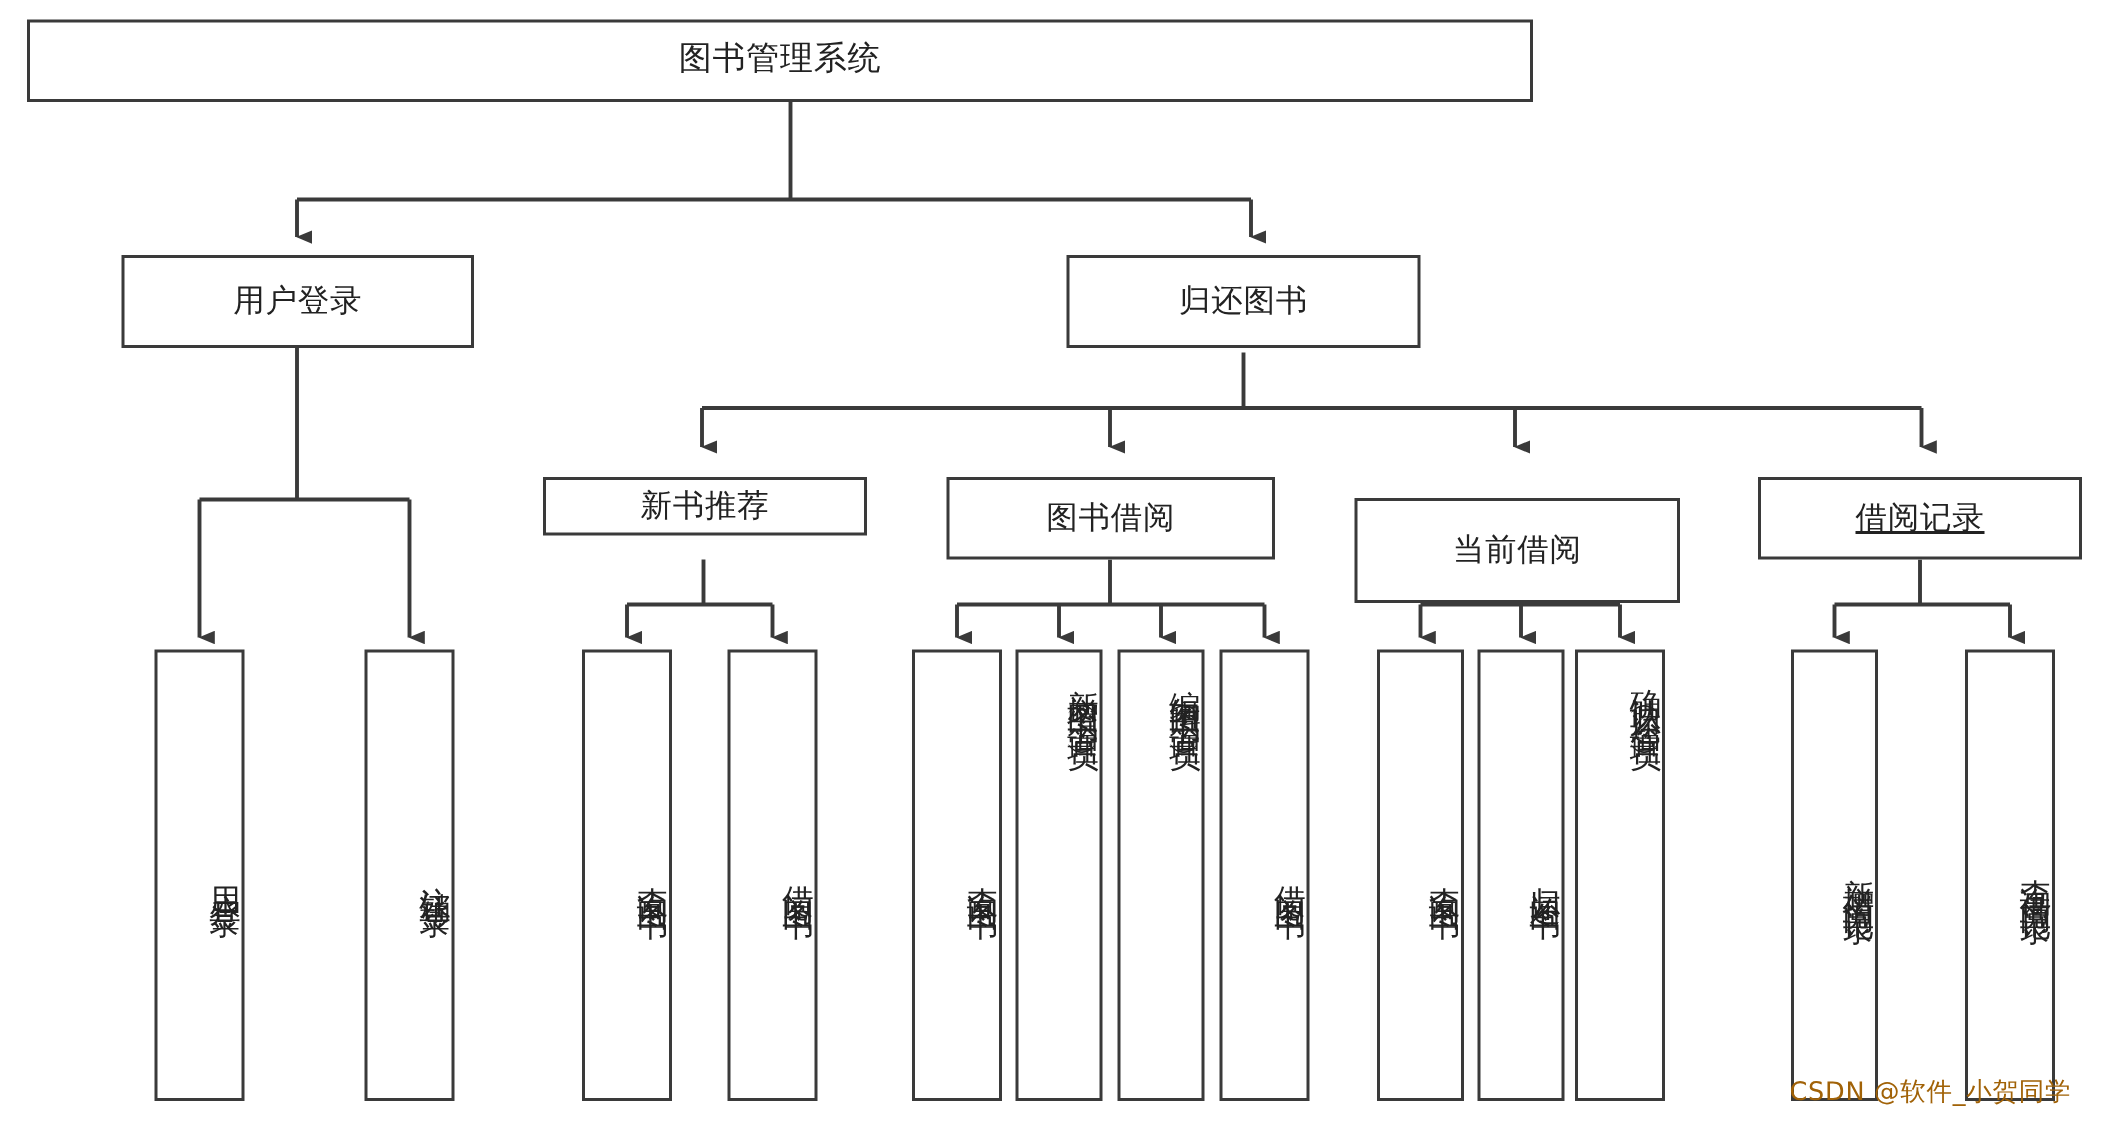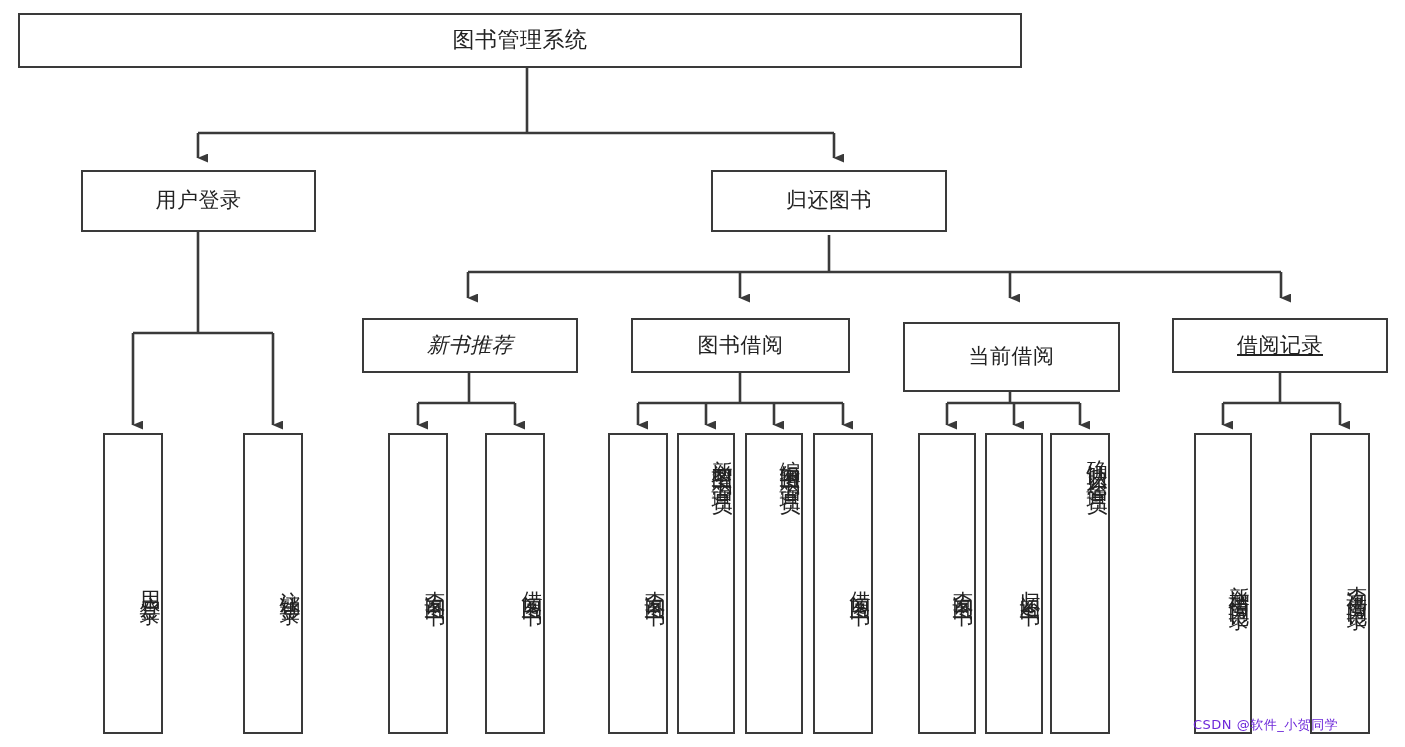--- a/index.html
+++ b/index.html
@@ -46,22 +46,22 @@
     line-height:1.05;
     letter-spacing:5px;
     width:100%;
     text-align:start;
   }
   .node.vert.mid{align-items:center;padding-top:0;}
   .node.vert.mid .label{text-align:center;}
 
   .watermark{
     position:absolute;
-    color:#6d28d9;
-    font-size:13px;
+    color:#a16207;
+    font-size:17px;
     letter-spacing:0.5px;
     white-space:nowrap;
     user-select:none;
   }
 </style>
 </head>
 <body>
 
 <div id="canvas">
 
@@ -119,27 +119,27 @@
     <span class="label">图书管理系统</span>
   </div>
 
   <div class="node horiz" style="left:81px;top:170px;width:235px;height:62px;">
     <span class="label">用户登录</span>
   </div>
   <div class="node horiz" style="left:711px;top:170px;width:236px;height:62px;">
     <span class="label">归还图书</span>
   </div>
 
-  <div class="node horiz" style="left:362px;top:318px;width:216px;height:55px;font-style:italic;">
+  <div class="node horiz" style="left:362px;top:318px;width:216px;height:39px;">
     <span class="label">新书推荐</span>
   </div>
   <div class="node horiz" style="left:631px;top:318px;width:219px;height:55px;">
     <span class="label">图书借阅</span>
   </div>
-  <div class="node horiz" style="left:903px;top:322px;width:217px;height:70px;">
+  <div class="node horiz" style="left:903px;top:332px;width:217px;height:70px;">
     <span class="label">当前借阅</span>
   </div>
   <div class="node horiz" style="left:1172px;top:318px;width:216px;height:55px;text-decoration:underline;">
     <span class="label">借阅记录</span>
   </div>
 
   <div class="node vert mid" style="left:103px;top:433px;width:60px;height:301px;">
     <span class="label">用户登录</span>
   </div>
   <div class="node vert mid" style="left:243px;top:433px;width:60px;height:301px;">

